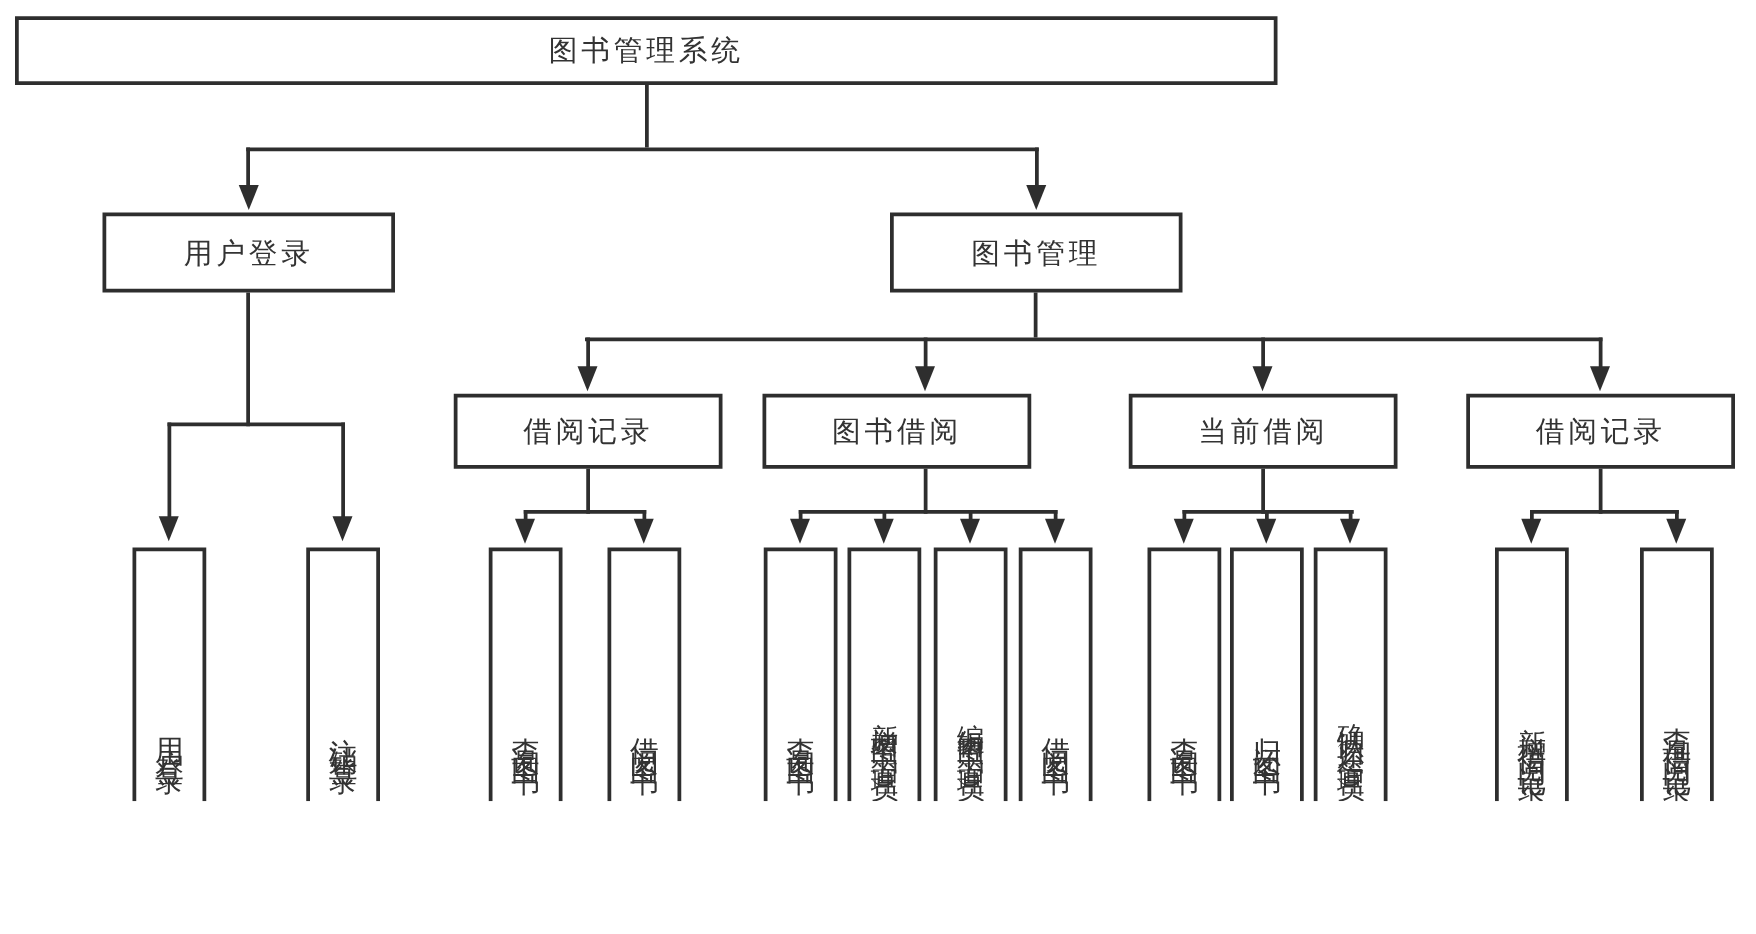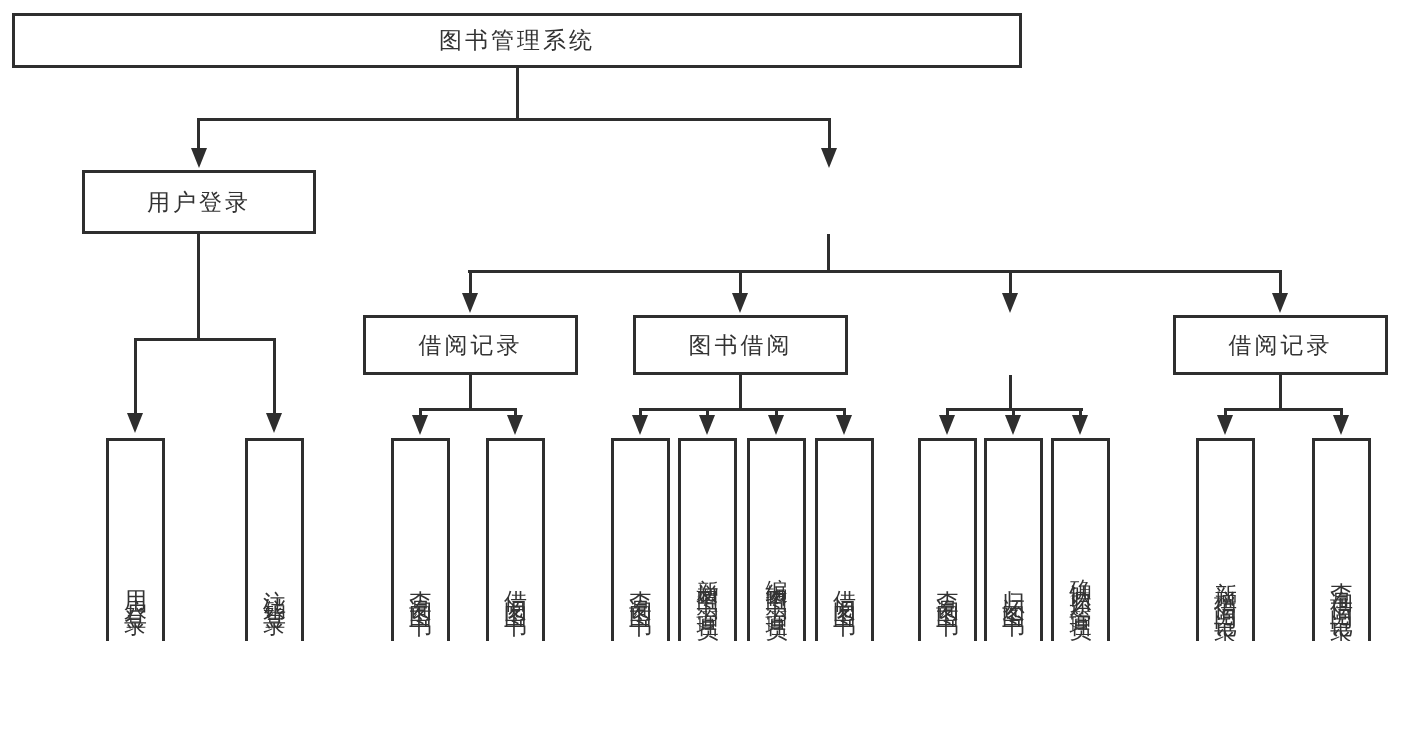--- a/index.html
+++ b/index.html
@@ -32,25 +32,27 @@
 </style>
 </head>
 <body>
 
 <div class="canvas">
 
   <div class="box" style="left:12px;top:13px;width:1010px;height:55px;">图书管理系统</div>
 
   <div class="box" style="left:82px;top:170px;width:234px;height:64px;">用户登录</div>
 
+  <div class="box" style="left:712px;top:170px;width:234px;height:64px;">图书管理</div>
 
   <div class="box" style="left:363px;top:315px;width:215px;height:60px;">借阅记录</div>
 
-  <div class="box" style="left:633px;top:315px;width:215px;height:60px;">图书借阅</div>
+  <div class="box" style="left:610px;top:315px;width:215px;height:60px;">图书借阅</div>
 
+  <div class="box" style="left:903px;top:315px;width:215px;height:60px;">当前借阅</div>
 
   <div class="box" style="left:1173px;top:315px;width:215px;height:60px;">借阅记录</div>
 
   <div class="box leaf" style="left:106px;top:438px;width:59px;height:299px;">用户登录</div>
 
   <div class="box leaf" style="left:245px;top:438px;width:59px;height:299px;">注销登录</div>
 
   <div class="box leaf" style="left:391px;top:438px;width:59px;height:299px;">查询图书</div>
 
   <div class="box leaf" style="left:486px;top:438px;width:59px;height:299px;">借阅图书</div>

